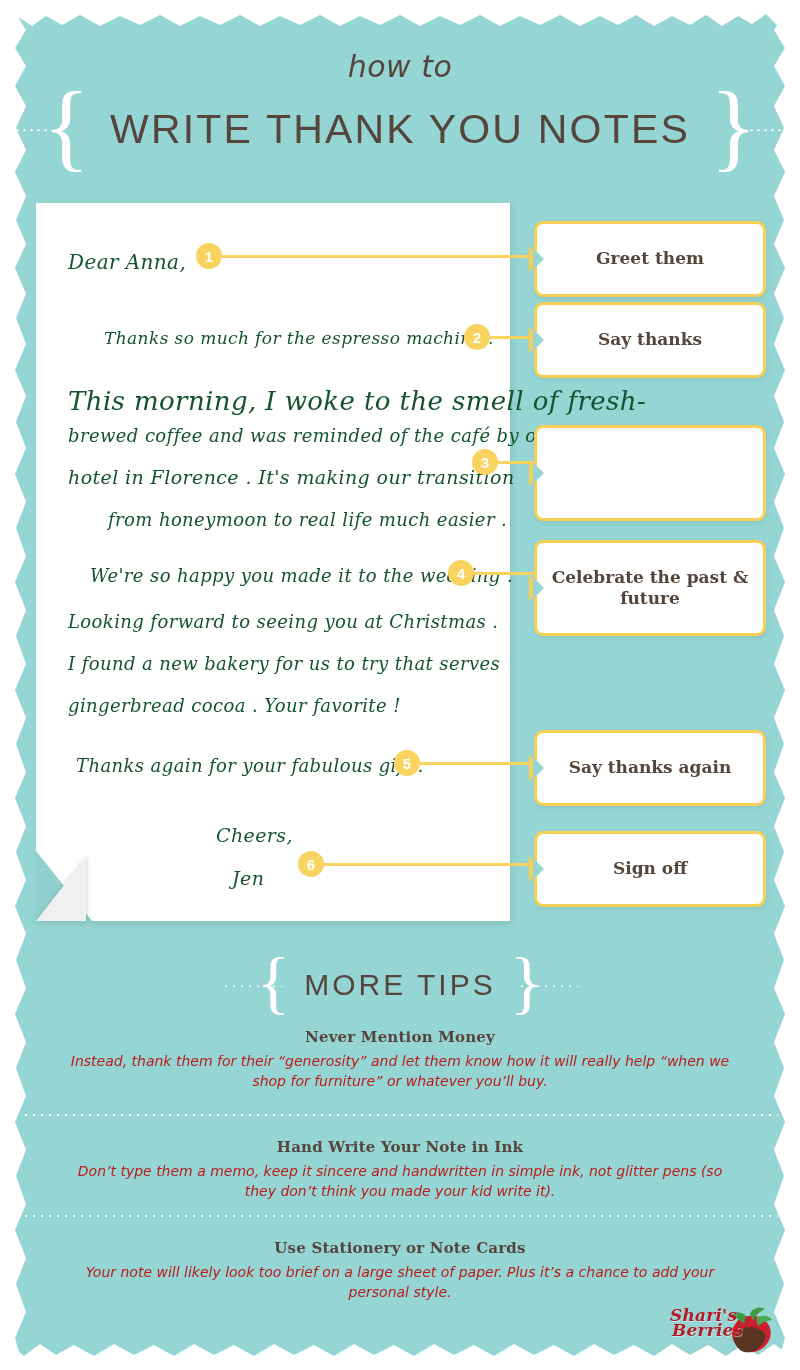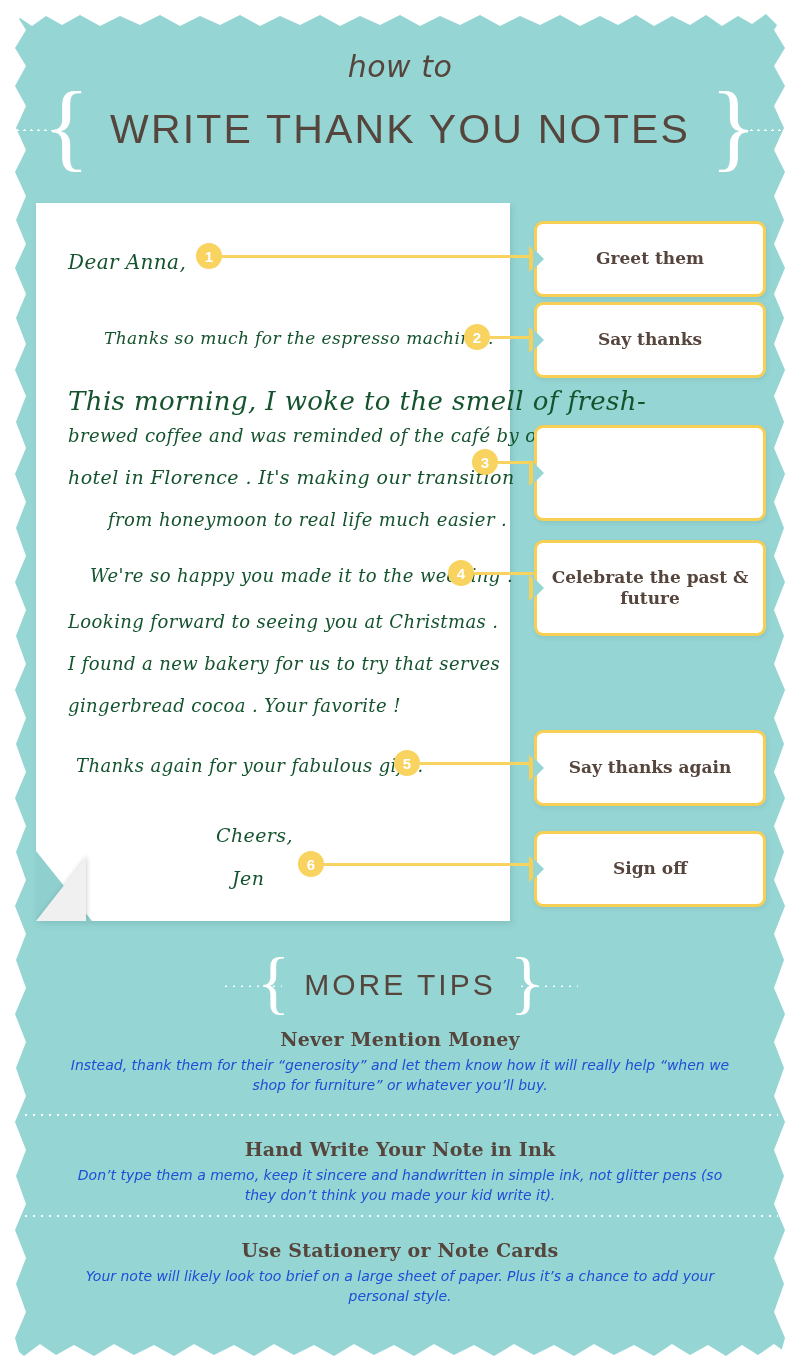--- a/index.html
+++ b/index.html
@@ -248,30 +248,30 @@
 
   .tip {
     position: absolute;
     left: 40px;
     width: 720px;
     text-align: center;
   }
   .tip-title {
     font-family: "DejaVu Serif", serif;
     font-weight: bold;
-    font-size: 19px;
+    font-size: 15px;
     color: #55453c;
     letter-spacing: 0.2px;
     margin-bottom: 5px;
   }
   .tip-body {
     font-family: "DejaVu Sans", sans-serif;
     font-style: italic;
     font-size: 14px;
-    color: #1d4ed8;
+    color: #b91c1c;
     line-height: 1.45;
     padding: 0 26px;
   }
   .divider {
     position: absolute;
     left: 22px;
     width: 756px;
     height: 3px;
     background-image: radial-gradient(circle, #ffffff 1.1px, transparent 1.4px);
     background-size: 8px 4px;
@@ -411,14 +411,29 @@
         <div class="tip-body">Don’t type them a memo, keep it sincere and handwritten in simple ink, not glitter pens (so they don’t think you made your kid write it).</div>
       </div>
       <div class="tip" style="top: 1239px;">
         <div class="tip-title">Use Stationery or Note Cards</div>
         <div class="tip-body">Your note will likely look too brief on a large sheet of paper. Plus it’s a chance to add your personal style.</div>
       </div>
       <div class="divider" style="top: 1113px;"></div>
       <div class="divider" style="top: 1214px;"></div>
     </div>
 
+  <div class="logo">
+    <div class="logo-text">
+      <div>Shari's</div>
+      <div class="l2">Berries</div>
+    </div>
+    <svg width="108" height="52">
+      <g transform="translate(62,8)">
+        <path d="M6,10 C18,2 34,6 38,18 C42,32 28,44 16,42 C4,40 -4,26 2,16 Z" fill="#c8202e"></path>
+        <path d="M4,22 C14,14 28,16 34,26 C30,40 16,46 8,40 C2,35 0,28 4,22 Z" fill="#5a3420"></path>
+        <path d="M14,6 C8,0 0,2 -2,6 C4,8 8,10 12,14 Z" fill="#3f9a46"></path>
+        <path d="M18,4 C20,-2 28,-4 33,-1 C27,2 23,6 21,11 Z" fill="#3f9a46"></path>
+        <path d="M24,8 C30,4 38,6 40,10 C34,11 29,13 26,16 Z" fill="#4aa851"></path>
+      </g>
+    </svg>
+  </div>
 
 </div>
 
 </body></html>

